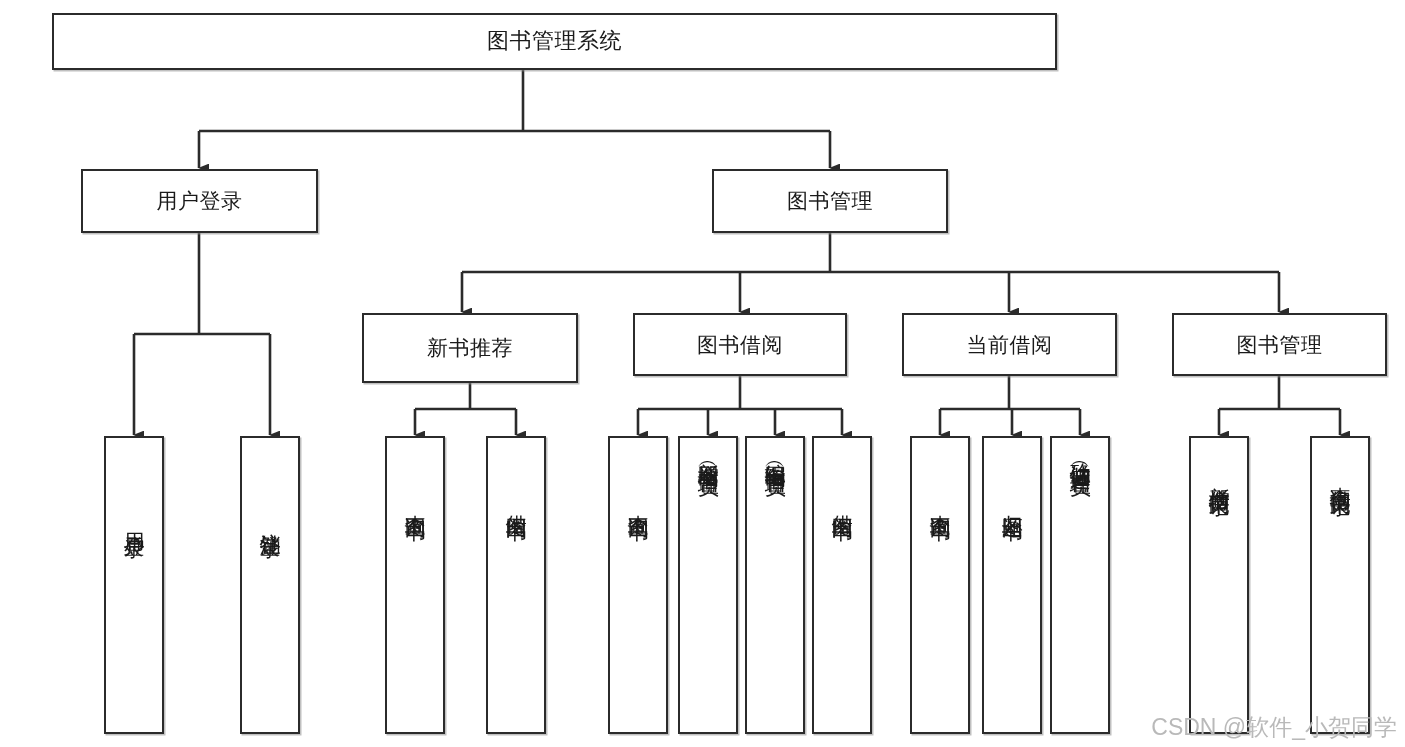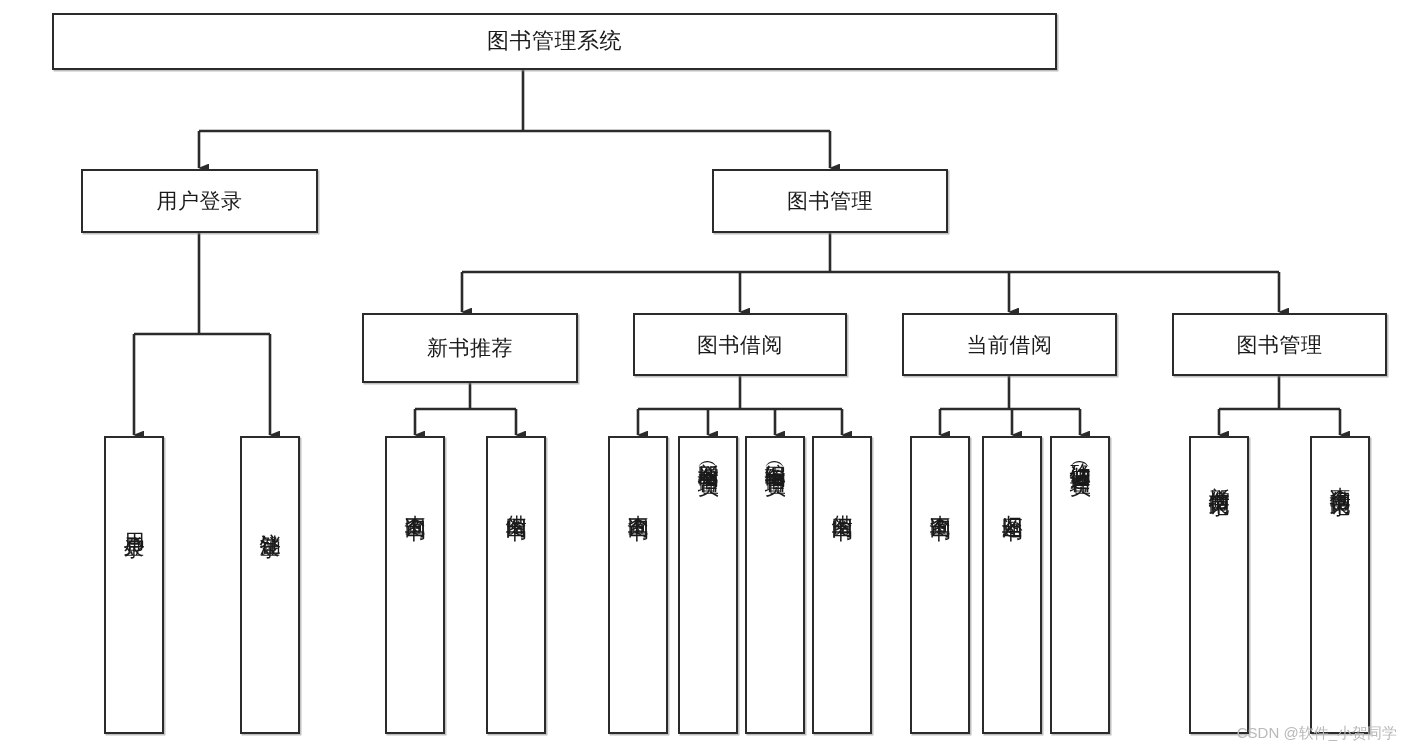--- a/index.html
+++ b/index.html
@@ -59,21 +59,21 @@
     font-size: 21px;
     color: #1a1a1a;
     line-height: 1.16;
     letter-spacing: 2px;
     white-space: nowrap;
   }
   .watermark {
     position: absolute;
     right: 8px;
     bottom: 4px;
-    font-size: 15px;
+    font-size: 23px;
     color: #b9b9b9;
     white-space: nowrap;
     user-select: none;
   }
 </style>
 </head>
 <body>
 
 <div id="diagram-root">
 

